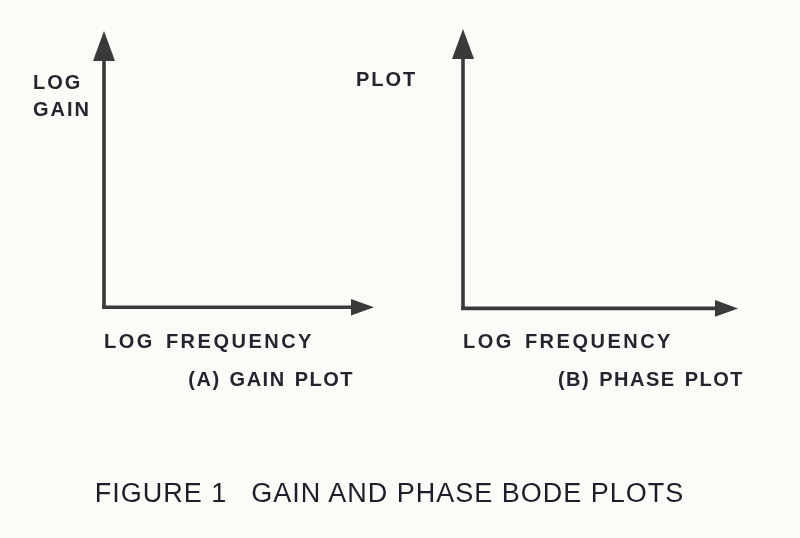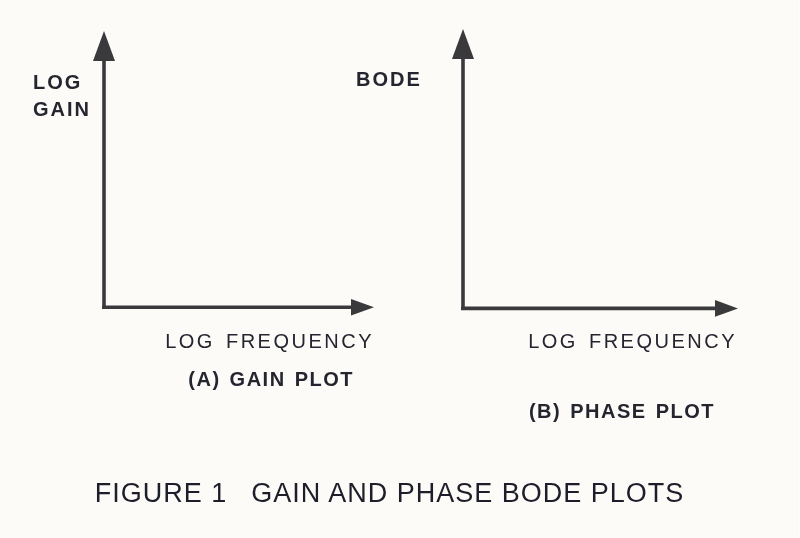--- a/index.html
+++ b/index.html
@@ -36,25 +36,25 @@
     color: var(--ink, #24252f);
     font-weight: bold;
     font-size: 20px;
     line-height: 27px;
     letter-spacing: 2px;
     white-space: nowrap;
   }
   .xlab {
     position: absolute;
     color: var(--ink, #24252f);
-    font-weight: normal;
+    font-weight: bold;
     font-size: 20px;
     letter-spacing: 2.5px;
     word-spacing: 3px;
-    text-align: right;
+    text-align: left;
     white-space: nowrap;
   }
   .sub {
     position: absolute;
     color: var(--ink, #24252f);
     font-weight: bold;
     font-size: 20px;
     letter-spacing: 1.5px;
     word-spacing: 2px;
     text-align: right;
@@ -100,22 +100,22 @@
   </svg>
 
   <div class="ylab" style="left:33px; top:69px;">
     <div>LOG</div>
     <div>GAIN</div>
   </div>
   <div class="xlab" style="left:104px; top:330px; width:270px;">LOG FREQUENCY</div>
   <div class="sub" style="left:104px; top:368px; width:250px;">(A) GAIN PLOT</div>
 
   <div class="ylab" style="left:356px; top:66px;">
-    <div>BODE</div>
+    <div>PLOT</div>
   </div>
   <div class="xlab" style="left:463px; top:330px; width:274px;">LOG FREQUENCY</div>
-  <div class="sub" style="left:461px; top:368px; width:254px;margin-top:32px;">(B) PHASE PLOT</div>
+  <div class="sub" style="left:490px; top:368px; width:254px;">(B) PHASE PLOT</div>
 
   <div class="caption">
     <span>FIGURE 1</span><span class="cap-gap"></span><span>GAIN AND PHASE BODE PLOTS</span>
   </div>
 
 </div>
 
 </body></html>

